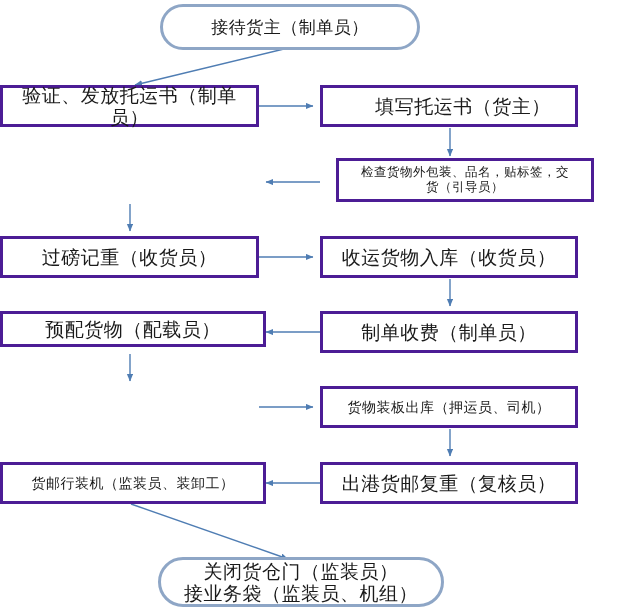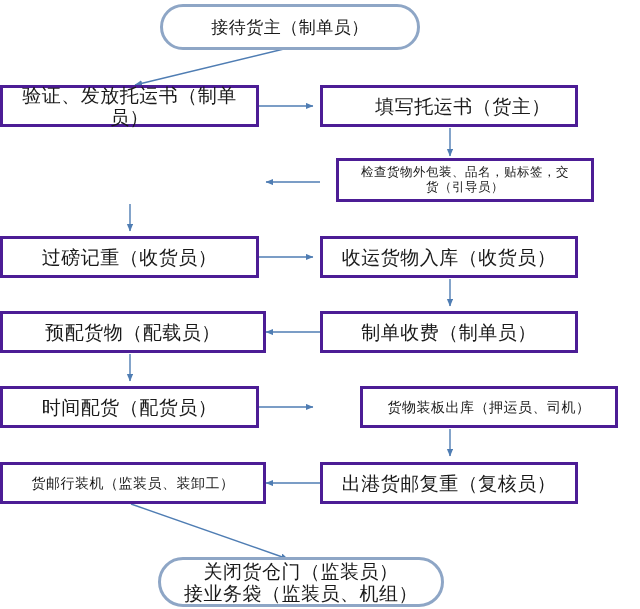--- a/index.html
+++ b/index.html
@@ -119,29 +119,26 @@
   </div>
 
   <div class="node f17" style="left:320px; top:236px; width:258px; height:42px;">
     <span class="txt">收运货物入库（收货员）</span>
   </div>
 
   <div class="node f17" style="left:320px; top:311px; width:258px; height:42px;">
     <span class="txt">制单收费（制单员）</span>
   </div>
 
-  <div class="node f17" style="left:0px; top:311px; width:266px; height:42px;">
+  <div class="node f17" style="left:0px; top:311px; width:266px; height:36px;">
     <span class="txt">预配货物（配载员）</span>
   </div>
 
-  <div class="node f17" style="left:0px; top:386px; width:259px; height:42px;">
-    <span class="txt">时间配货（配货员）</span>
-  </div>
 
-  <div class="node f15" style="left:320px; top:386px; width:258px; height:42px;margin-left:40px;">
+  <div class="node f15" style="left:320px; top:386px; width:258px; height:42px;">
     <span class="txt">货物装板出库（押运员、司机）</span>
   </div>
 
   <div class="node f17" style="left:320px; top:462px; width:258px; height:42px;">
     <span class="txt">出港货邮复重（复核员）</span>
   </div>
 
   <div class="node f15" style="left:0px; top:462px; width:266px; height:42px;">
     <span class="txt">货邮行装机（监装员、装卸工）</span>
   </div>

